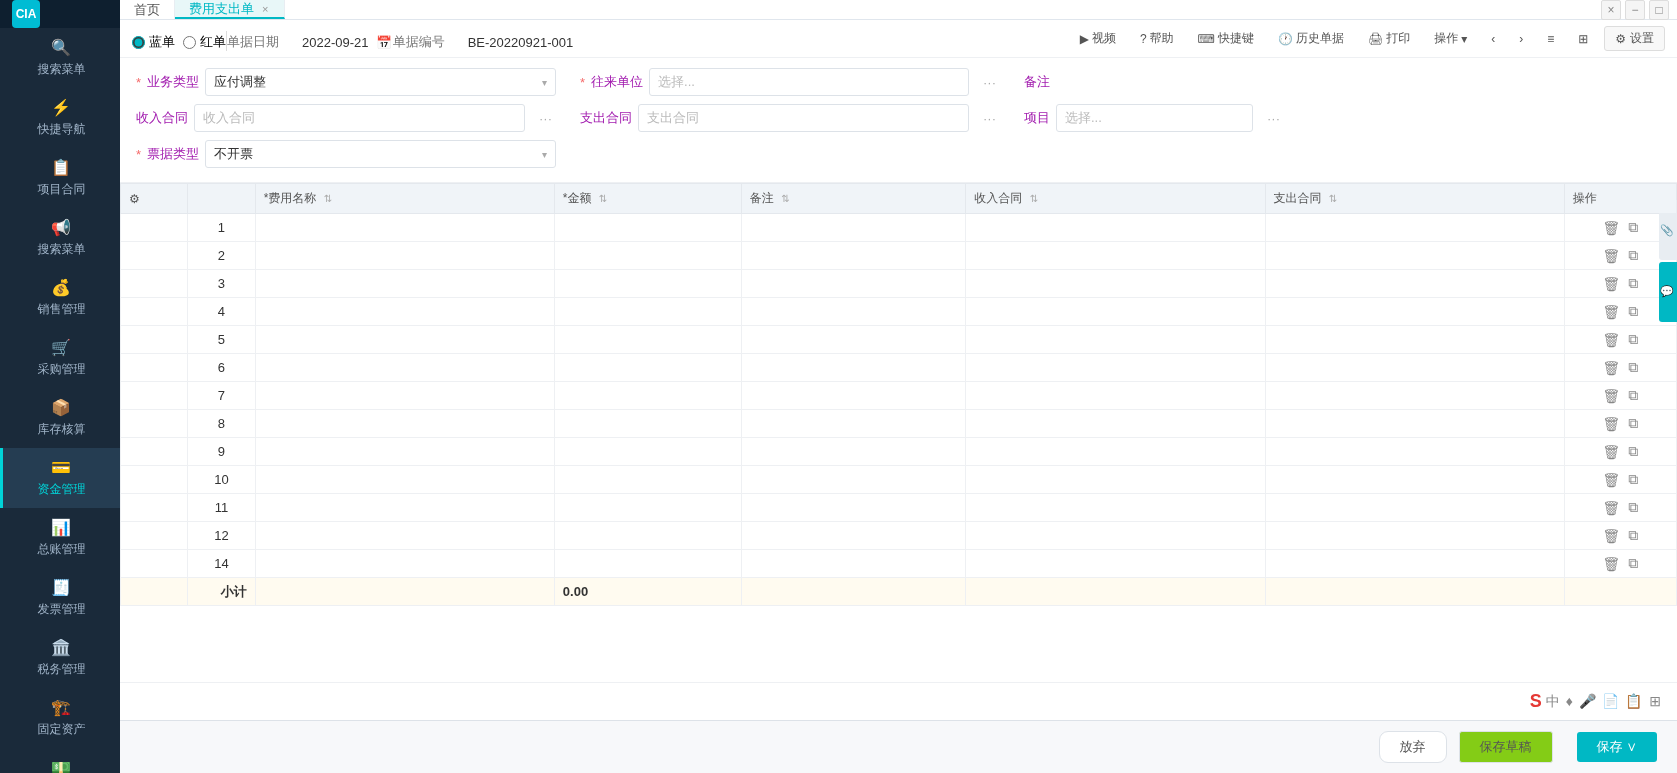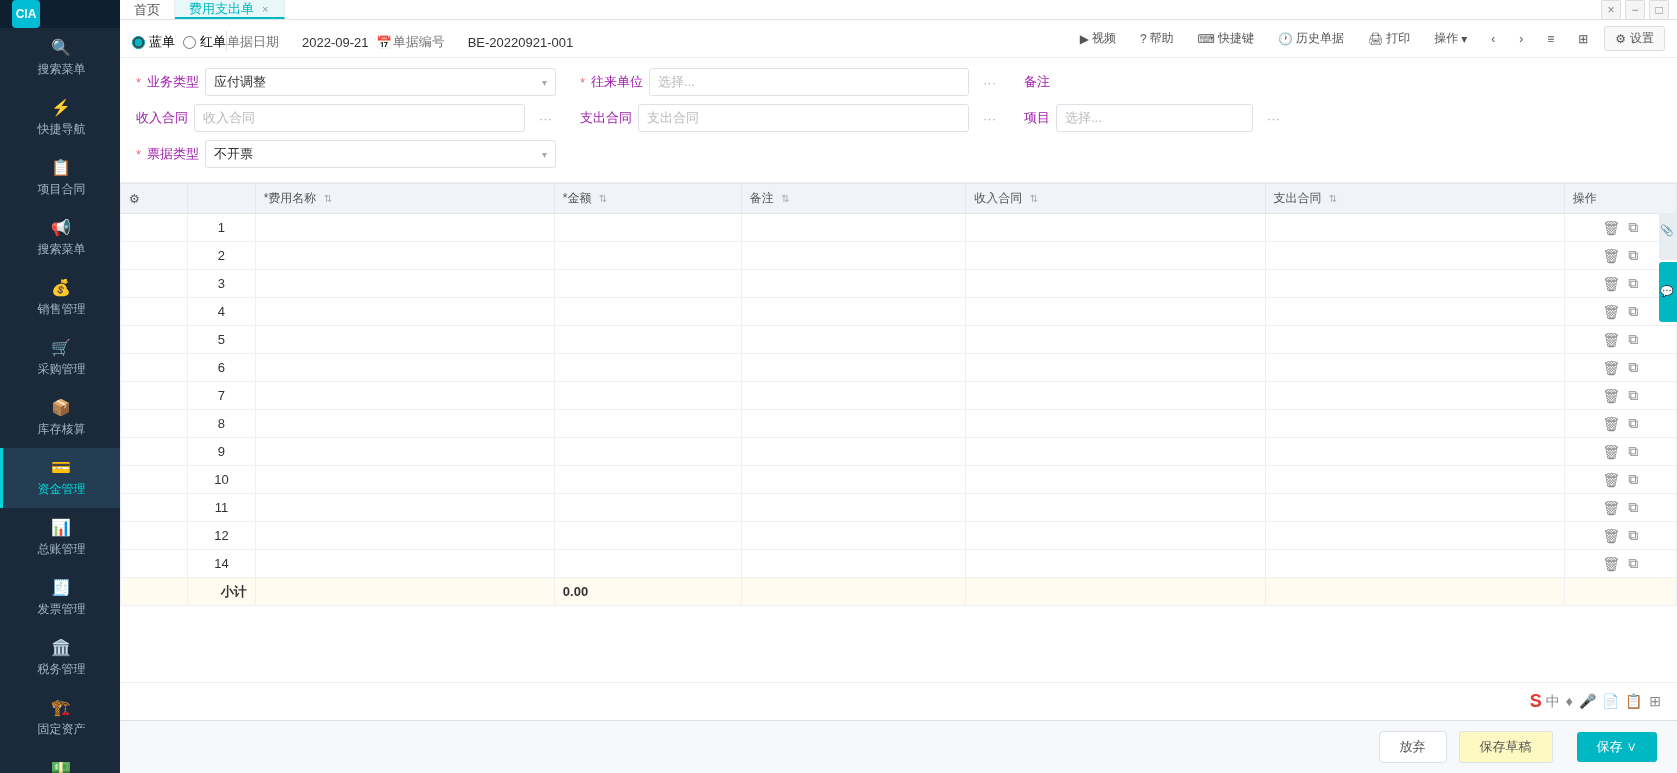--- a/index.html
+++ b/index.html
@@ -261,31 +261,31 @@
       padding: 10px 20px;
       display: flex;
       align-items: center;
       justify-content: flex-end;
       gap: 12px;
       flex-shrink: 0;
     }
     .btn-discard {
       padding: 6px 20px;
       border: 1px solid #dde2e8;
-      border-radius: 4px;
+      border-radius: 9px;
       background: #fff;
       color: #555;
       cursor: pointer;
       font-size: 13px;
     }
     .btn-save-draft {
       padding: 6px 20px;
       border: 1px solid #dde2e8;
       border-radius: 3px;
-      background: #fef9c3;
+      background: #84cc16;
       color: #555;
       cursor: pointer;
       font-size: 13px;
     }
     .btn-save {
       padding: 6px 20px;
       border: none;
       border-radius: 3px;
       background: #00b8c4;
       color: #fff;

